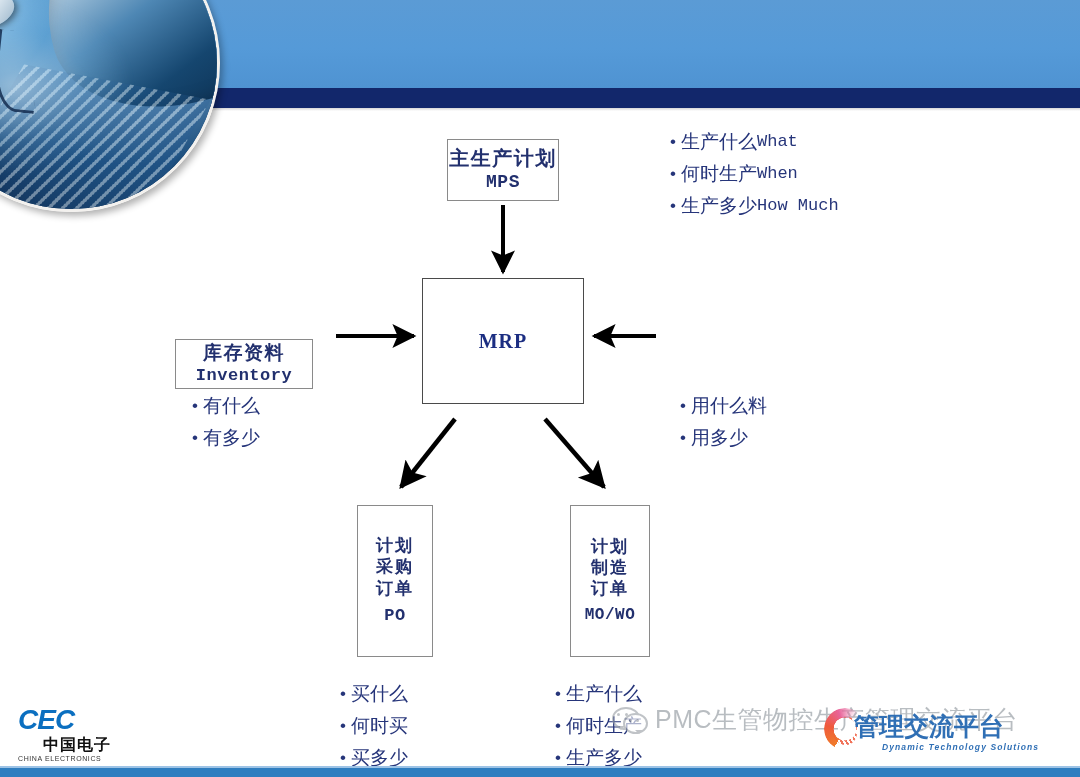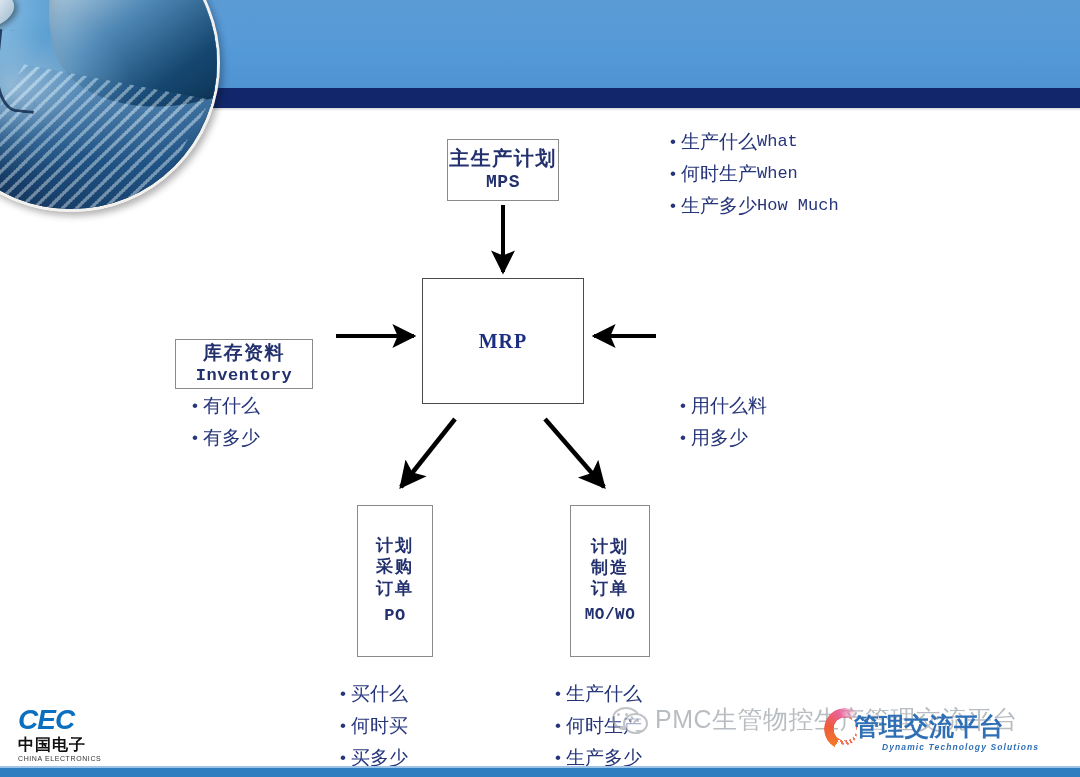--- a/index.html
+++ b/index.html
@@ -172,20 +172,21 @@
   }
   .cec .c1{
     font-family:"Liberation Sans","DejaVu Sans",sans-serif;
     font-weight:bold;font-style:italic;font-size:28px;letter-spacing:-1px;
     color:#0b6fc0;
   }
   .cec .c2{
     font-family:"Liberation Sans","DejaVu Sans",sans-serif;
     font-weight:bold;font-size:16px;letter-spacing:1px;color:#111111;
     margin-top:3px;
+    text-align:center;
   }
   .cec .c3{
     font-family:"Liberation Sans","DejaVu Sans",sans-serif;
     font-size:7px;letter-spacing:.6px;color:#333333;margin-top:2px;
   }
 
   
   .wm{
     position:absolute;left:612px;top:703px;
     display:flex;align-items:center;gap:9px;

